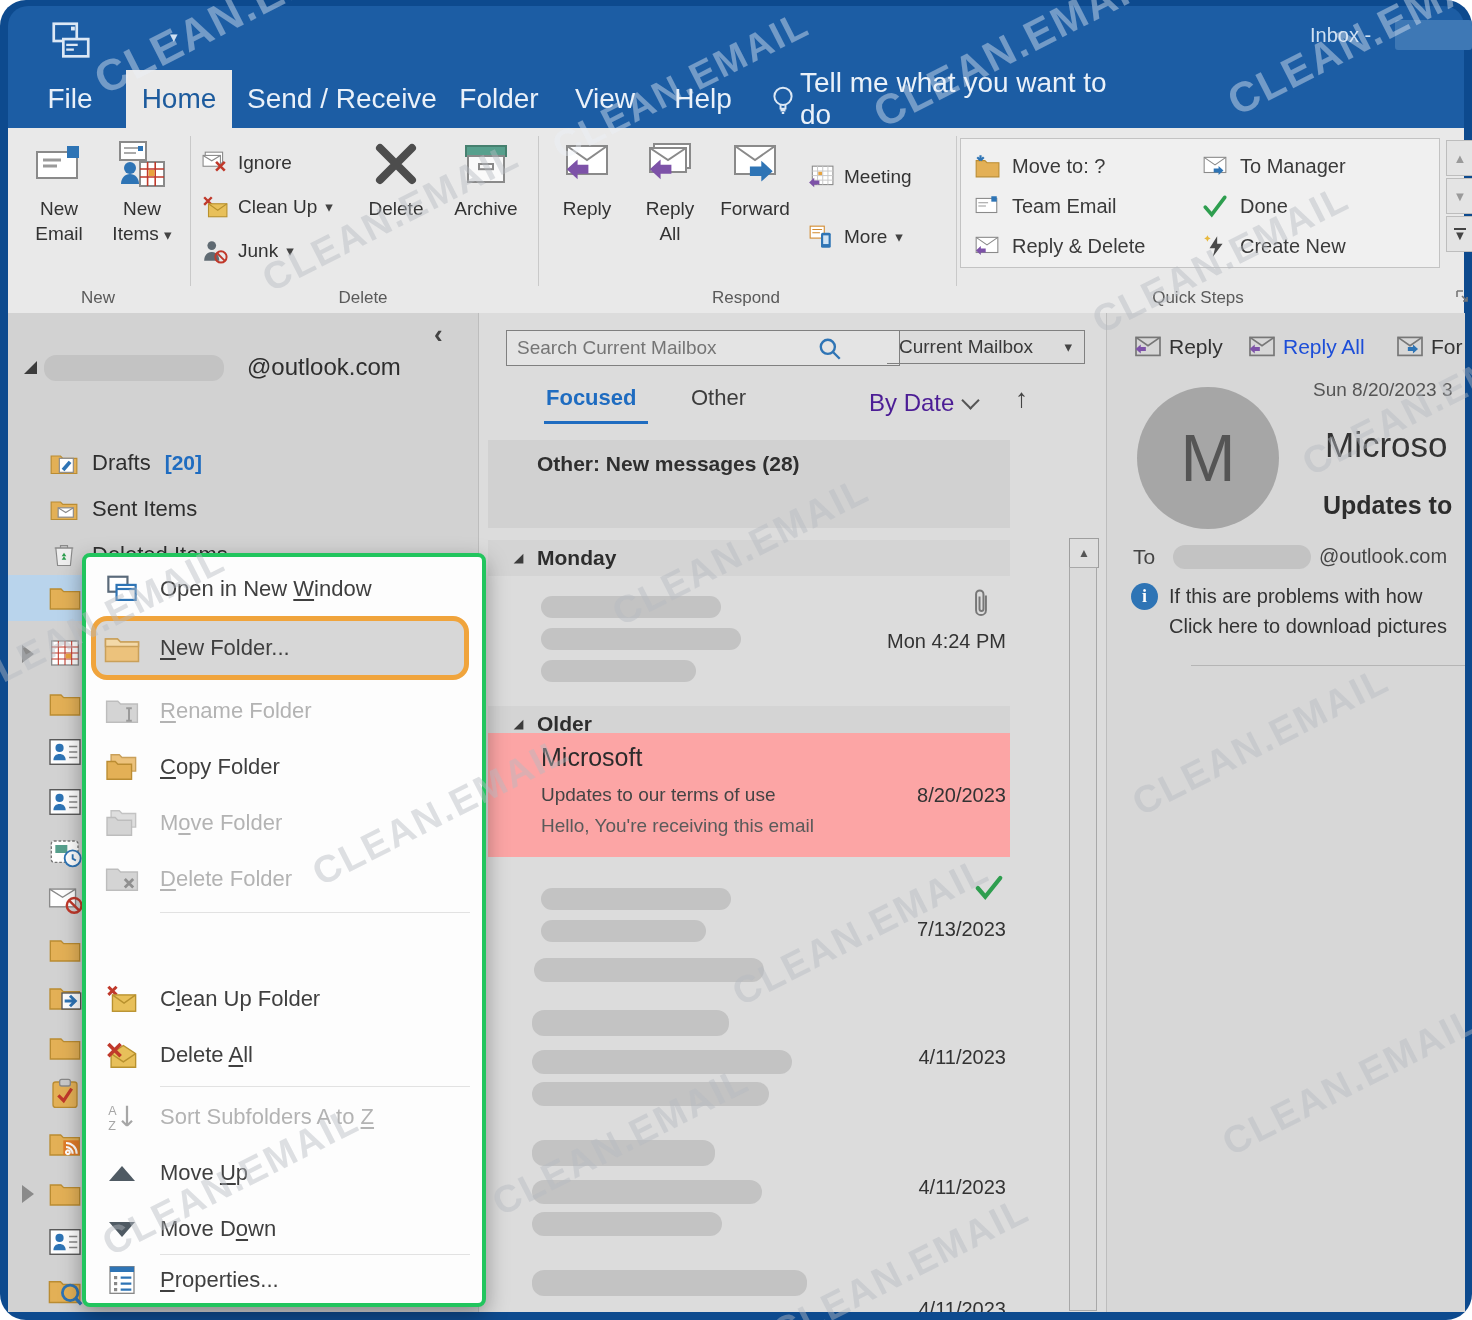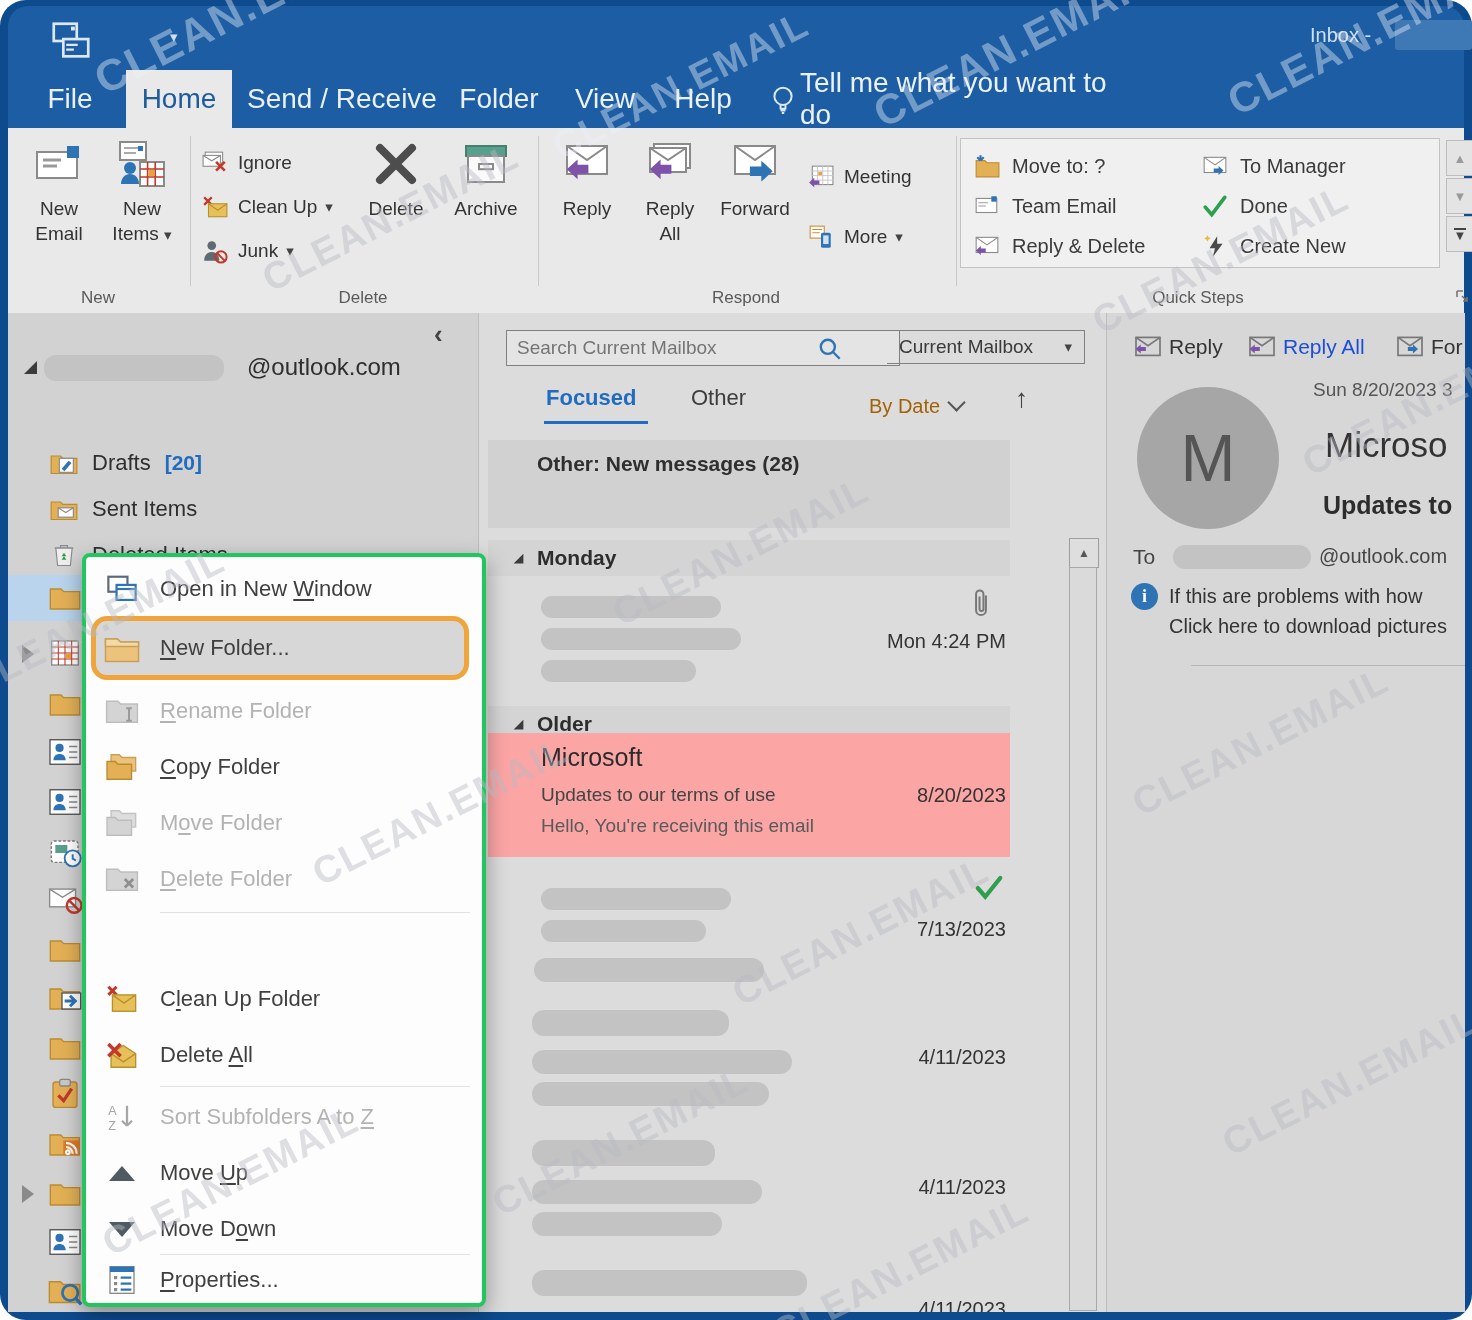--- a/index.html
+++ b/index.html
@@ -389,21 +389,21 @@
         <circle cx="10" cy="10" r="6.5" fill="none" stroke="#2e74b5" stroke-width="2.2"></circle>
         <path d="M15 15l6 6" stroke="#2e74b5" stroke-width="2.2"></path>
       </svg>
     <div class="abs" style="left:408px;top:17px;width:198px;height:34px;border:1px solid #808080;border-left:none;display:flex;align-items:center;justify-content:space-between;padding:0 12px;font-size:19px;color:#3a3a3a;box-sizing:border-box;">
       <span>Current Mailbox</span>
         <span class="caret">▾</span>
     </div>
     <div class="abs" style="left:67px;top:72px;font-size:22px;font-weight:bold;color:#1f6cc0"><span>Focused</span></div>
     <div class="abs" style="left:65px;top:108px;width:104px;height:3px;background:#1f6cc0"></div>
     <div class="abs" style="left:212px;top:72px;font-size:22px;color:#3c3c3c"><span>Other</span></div>
-    <div class="abs" style="left:390px;top:82px;font-size:20px;color:#a16207"><span>By Date</span><span class="chev"></span></div>
+    <div class="abs" style="left:390px;top:76px;font-size:24px;color:#4c1d95"><span>By Date</span><span class="chev"></span></div>
     <div class="abs" style="left:536px;top:70px;font-size:26px;color:#444"><span>↑</span></div>
 
     <div class="abs" style="left:9px;top:127px;width:522px;height:88px;background:#d1d1d1">
       <div class="abs" style="left:49px;top:12px;font-size:21px;font-weight:bold;color:#2f2f2f">Other: New messages (28)</div>
     </div>
 
     <div class="ghead" style="top:227px">
       <span class="tri-exp" style="transform:scale(.75)"></span>
       <span>Monday</span>
     </div>

